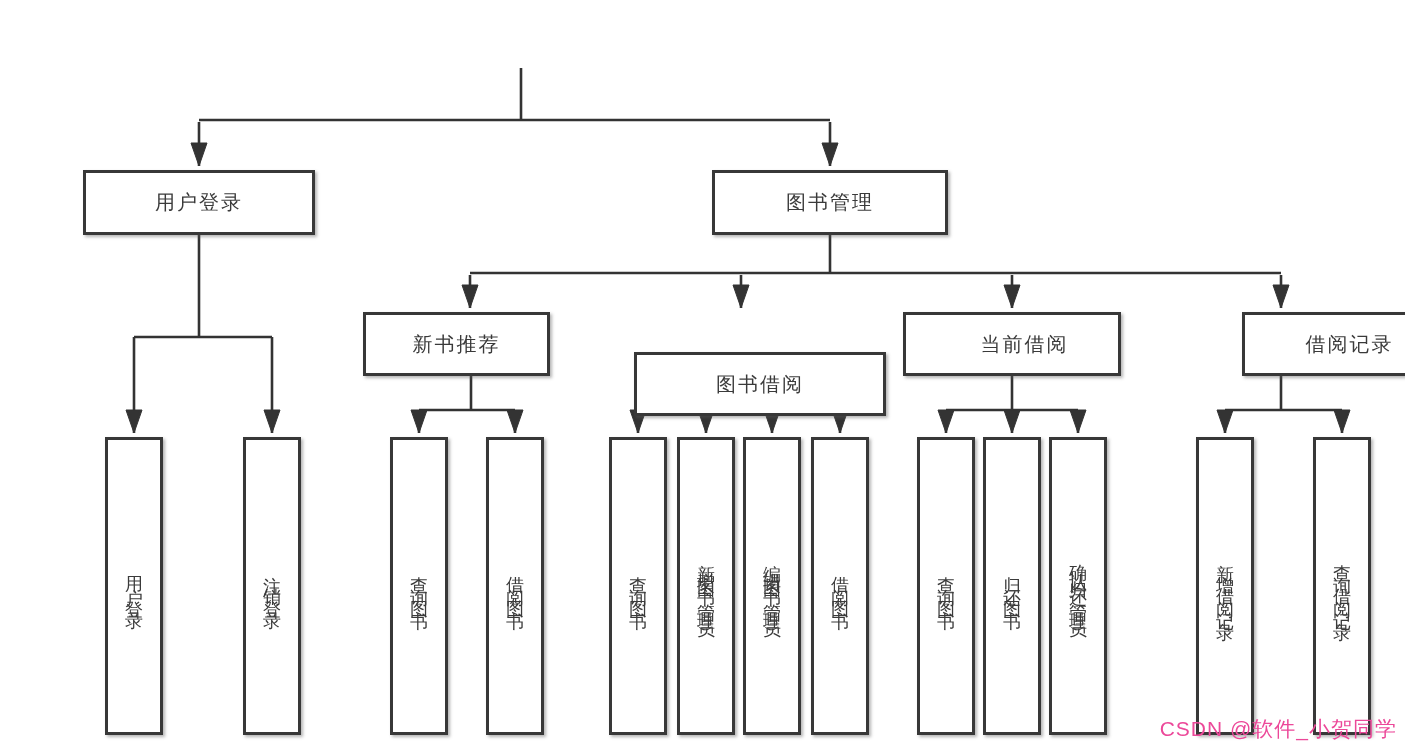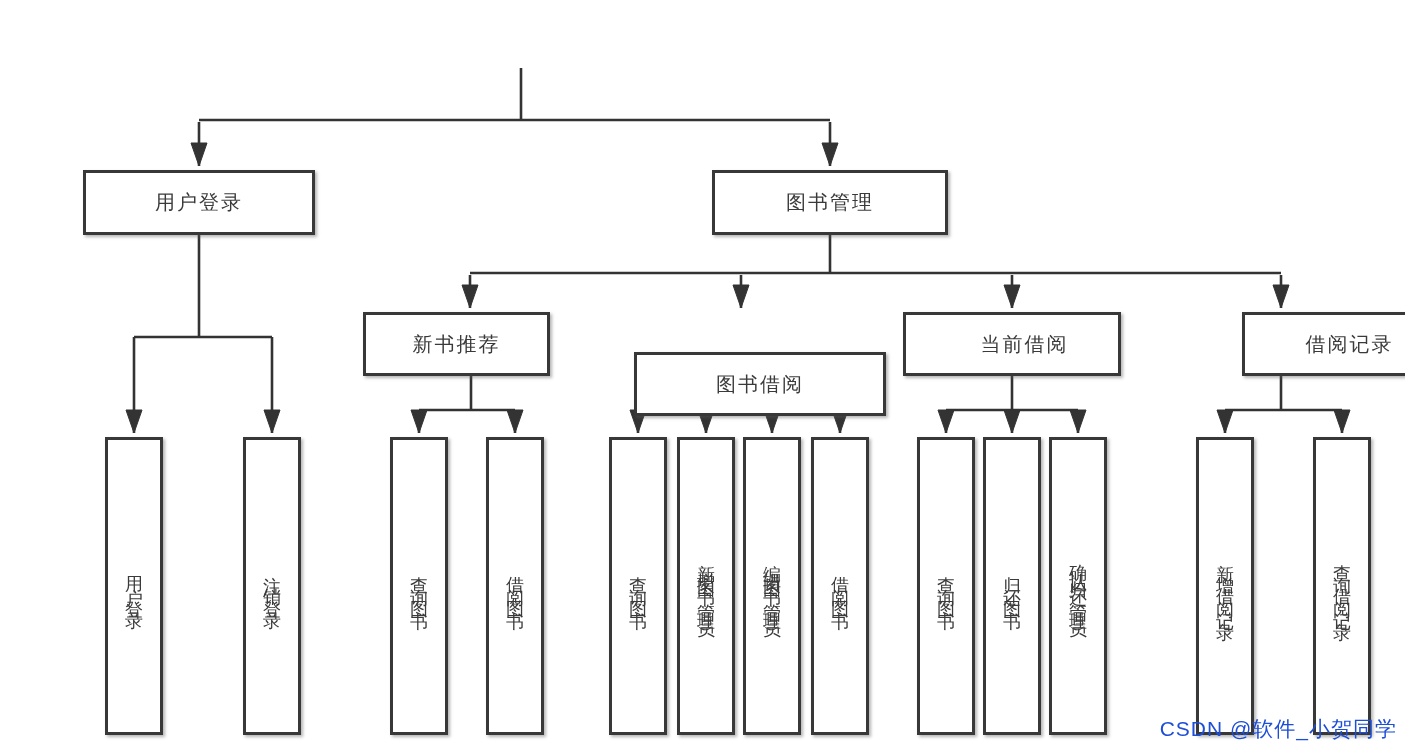--- a/index.html
+++ b/index.html
@@ -71,21 +71,21 @@
   .leaf-x8  { left: 917px; }
   .leaf-x9  { left: 983px; }
   .leaf-x10 { left: 1049px; }
   .leaf-x11 { left: 1196px; }
   .leaf-x12 { left: 1313px; }
   .watermark {
     position: absolute;
     right: 8px;
     bottom: 4px;
     font-size: 21px;
-    color: #1d4ed8;
+    color: #ec4899;
     letter-spacing: 1px;
     white-space: nowrap;
   }
 </style>
 </head>
 <body>
 
 <div class="stage">
 
   <svg class="connectors" width="1405" height="747" viewBox="0 0 1405 747" xmlns="http://www.w3.org/2000/svg">

